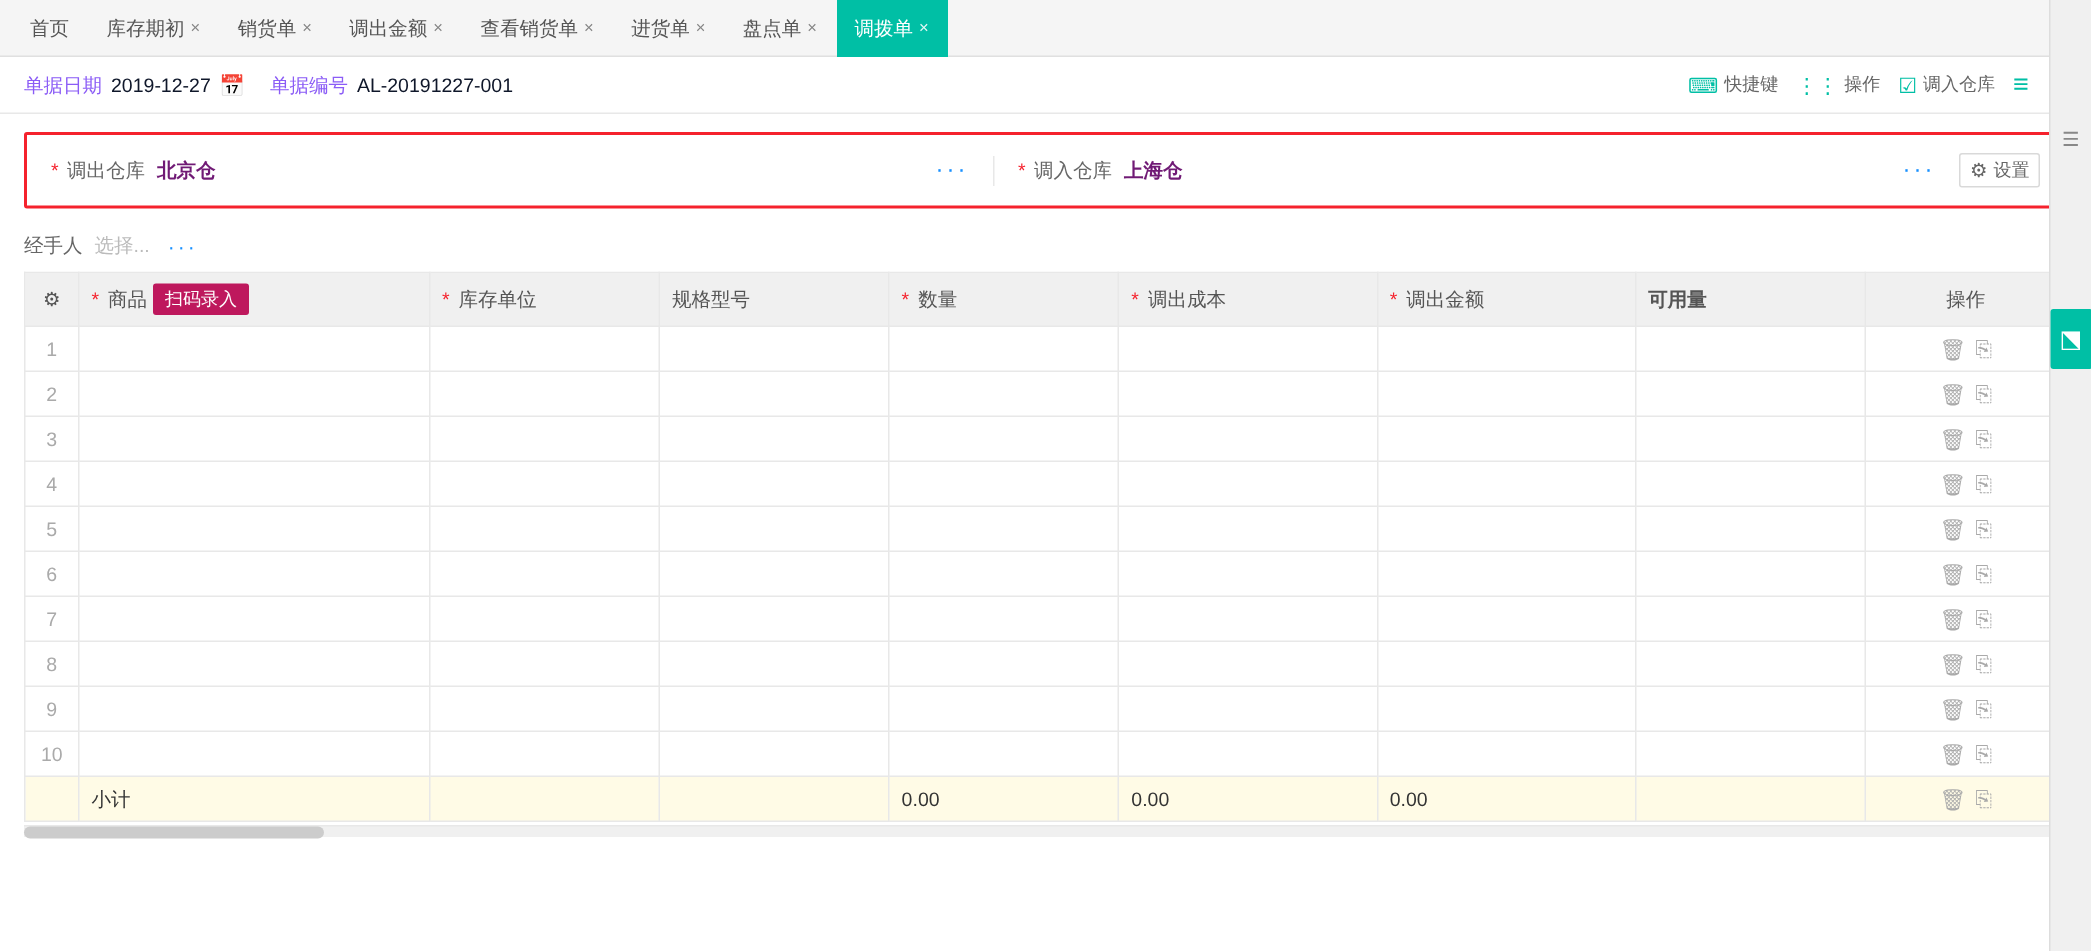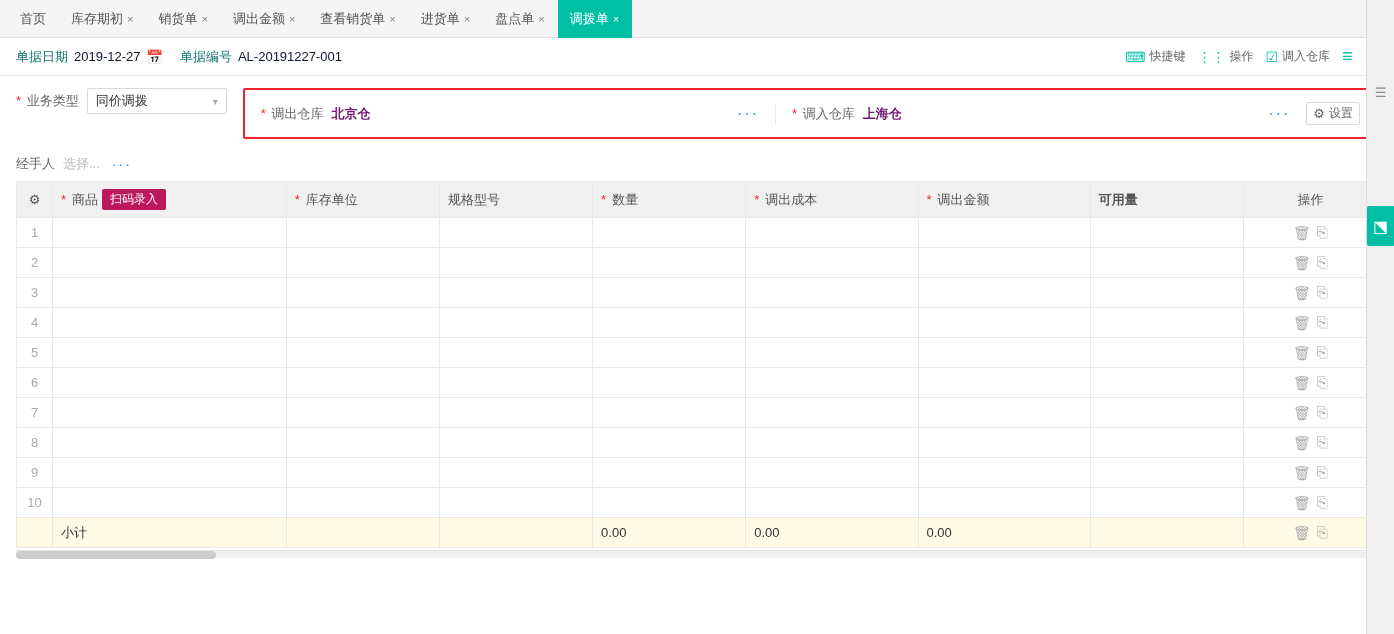--- a/index.html
+++ b/index.html
@@ -40,21 +40,21 @@
 
     
     .toolbar-row {
       display: flex; align-items: center;
       padding: 8px 16px;
       border-bottom: 1px solid #e8e8e8;
       gap: 16px;
       background: #fff;
     }
     .toolbar-item { display: flex; align-items: center; gap: 6px; font-size: 13px; color: #333; }
-    .toolbar-label { color: #0f766e; font-family: Liberation Serif, serif; }
+    .toolbar-label { color: #8b5cf6; font-family: Liberation Serif, serif; }
     .toolbar-value { color: #0f172a; font-weight: 500; }
     .calendar-icon { color: #52c41a; font-size: 14px; }
     .toolbar-right {
       margin-left: auto;
       display: flex; align-items: center; gap: 12px;
     }
     .toolbar-btn {
       display: flex; align-items: center; gap: 4px;
       font-size: 12px; color: #666; cursor: pointer;
     }
@@ -259,30 +259,20 @@
     </div>
     <span class="layout-icon active" style="font-size:18px; color:#00bfa5;">≡</span>
     <span class="layout-icon" style="font-size:16px; color:#999;">⊞</span>
   </div>
 </div>
 
 <div class="main-content">
 
   <div class="form-row">
 
-    <div class="form-group">
-      <span class="form-label">
-        <span class="required-star">*</span>
-        <span>业务类型</span>
-      </span>
-      <div class="form-select" style="min-width:140px;">
-        <span>同价调拨</span>
-        <span class="arrow">▾</span>
-      </div>
-    </div>
 
     <div class="warehouse-section">
 
       <div class="warehouse-item">
         <span class="form-label">
           <span class="required-star">*</span>
           <span>调出仓库</span>
         </span>
         <span class="warehouse-name">北京仓</span>
       </div>

